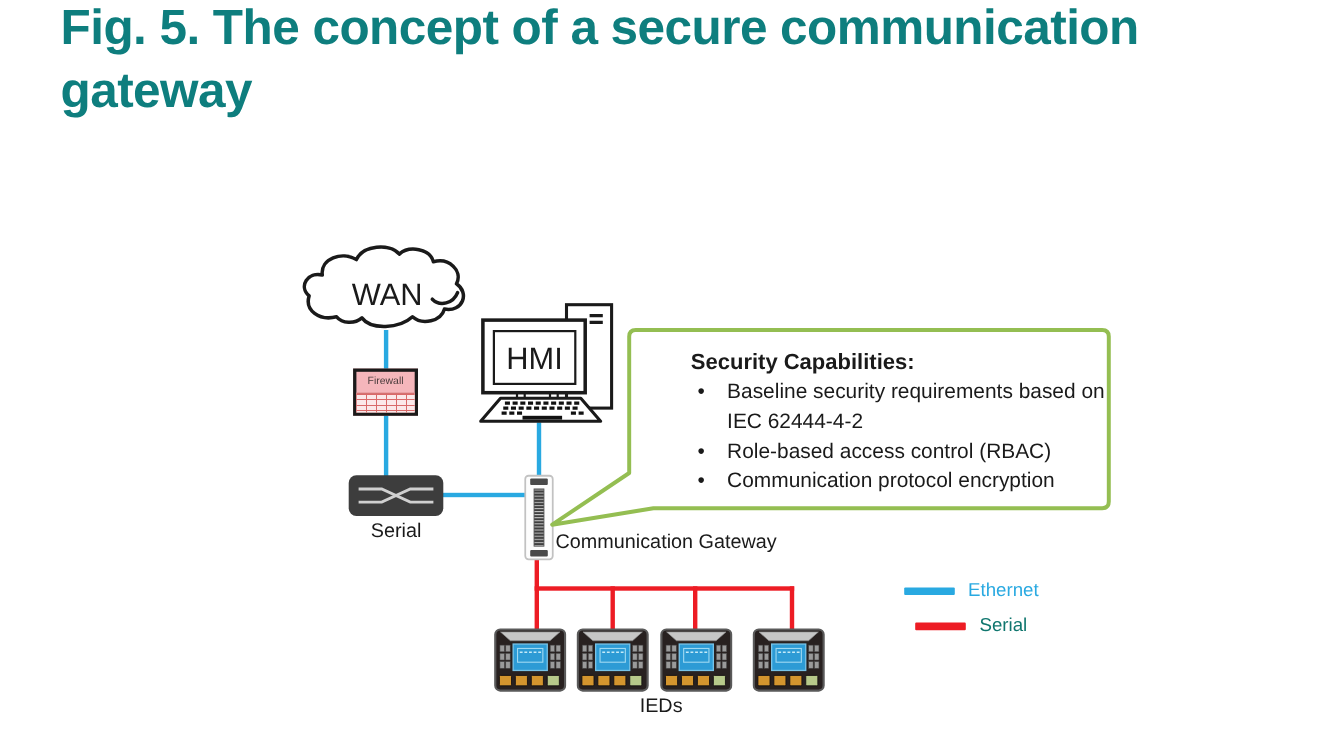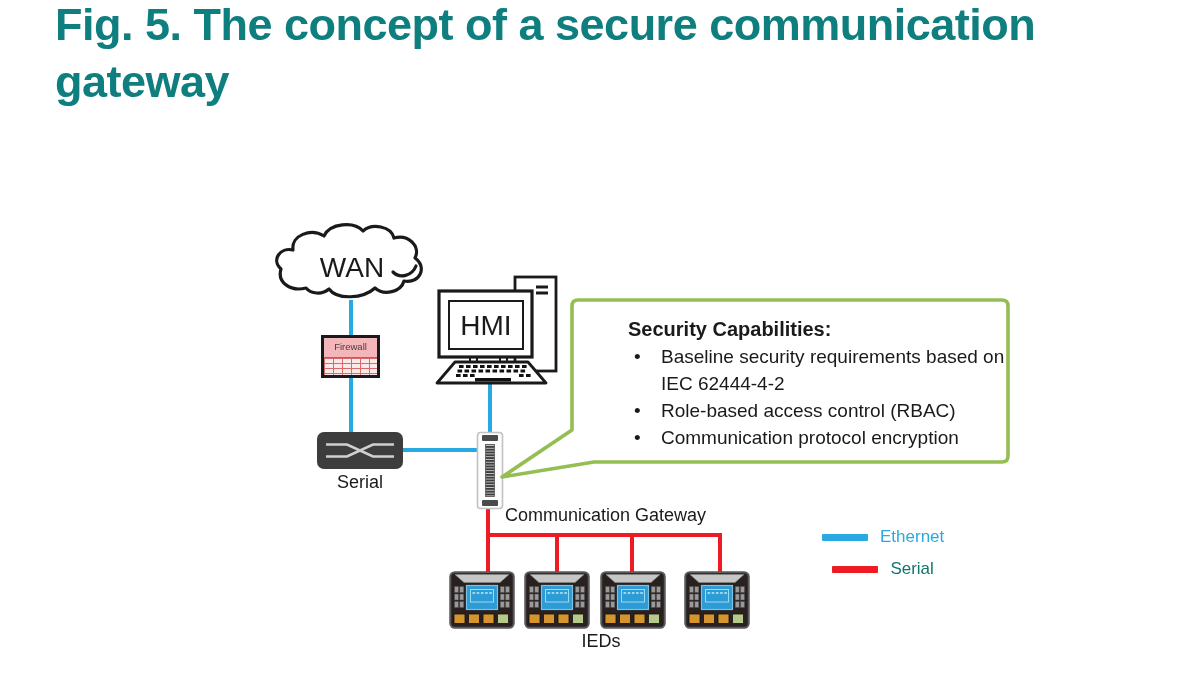--- a/index.html
+++ b/index.html
@@ -61,21 +61,21 @@
     width: 86px; height: 37px;
     background: #3d3d3d;
     border-radius: 7px;
   }
   .node-label {
     font-size: 18px;
     color: #1a1a1a;
     text-align: center;
   }
   .switch-label { left: 310px; top: 472px; width: 100px; }
-  .gateway-label { left: 505px; top: 482px; width: 260px; text-align: left; font-size: 18px; margin-top: 23px; }
+  .gateway-label { left: 505px; top: 482px; width: 260px; text-align: left; font-size: 18px; }
   .ieds-label { left: 556px; top: 631px; width: 90px; }
 
   
   .callout-text {
     left: 592px; top: 316px;
     width: 400px;
     font-size: 19px;
     line-height: 27px;
     margin-left: 36px;
   }

